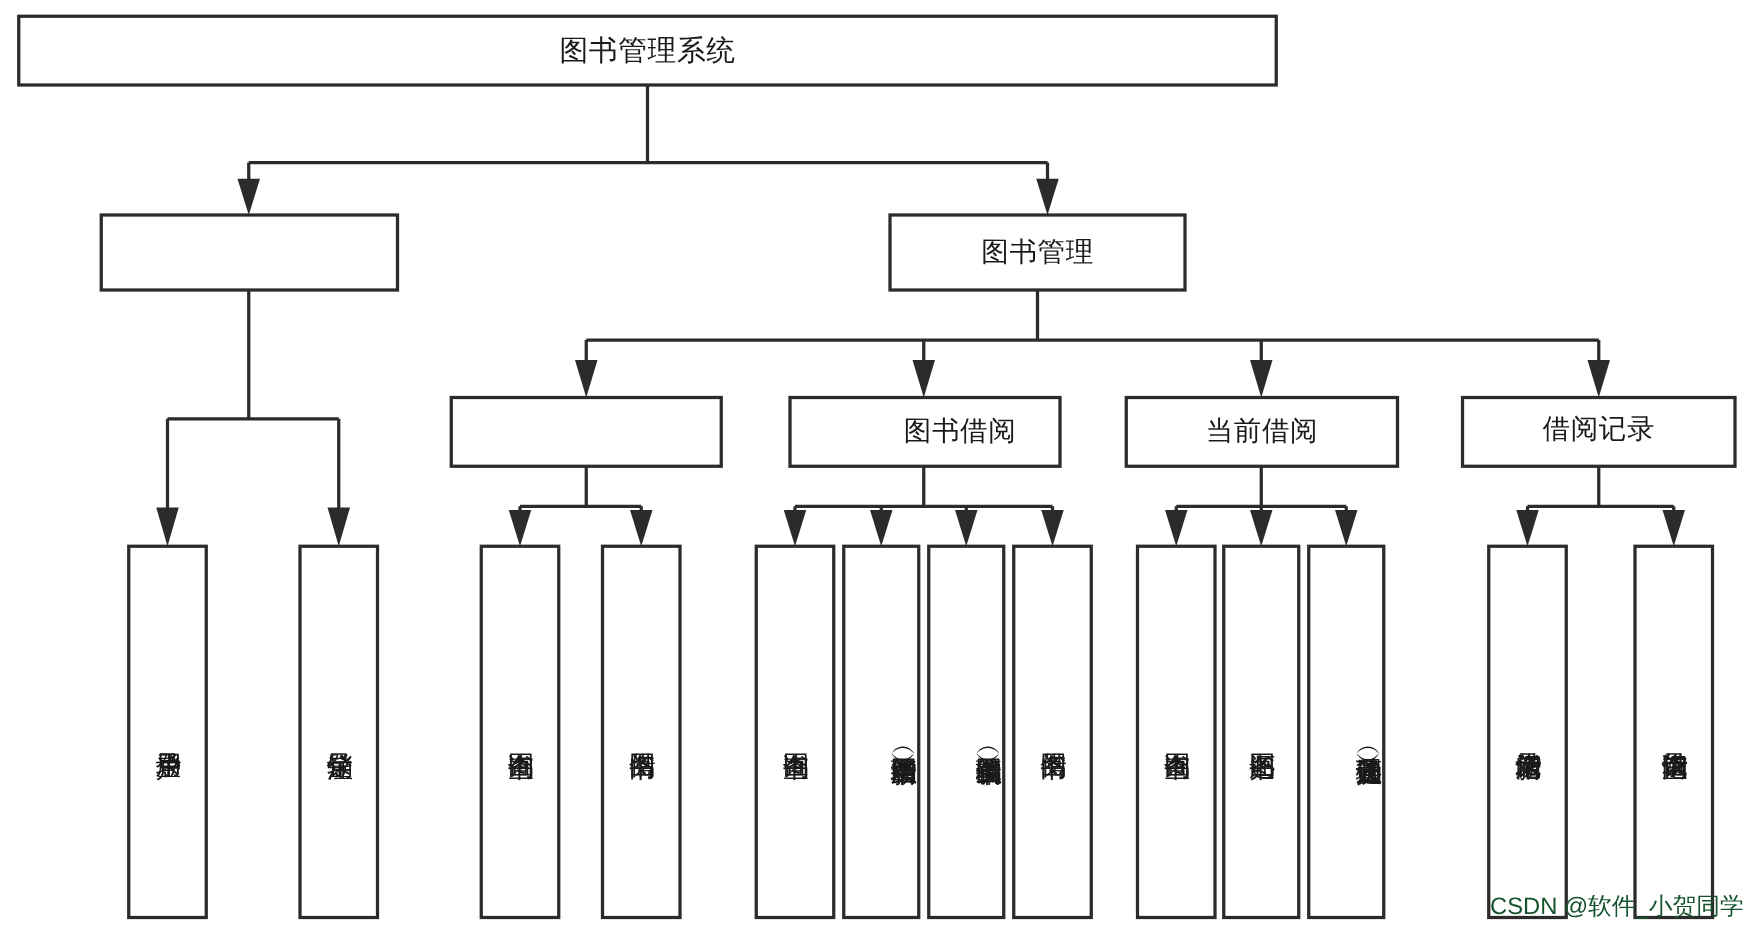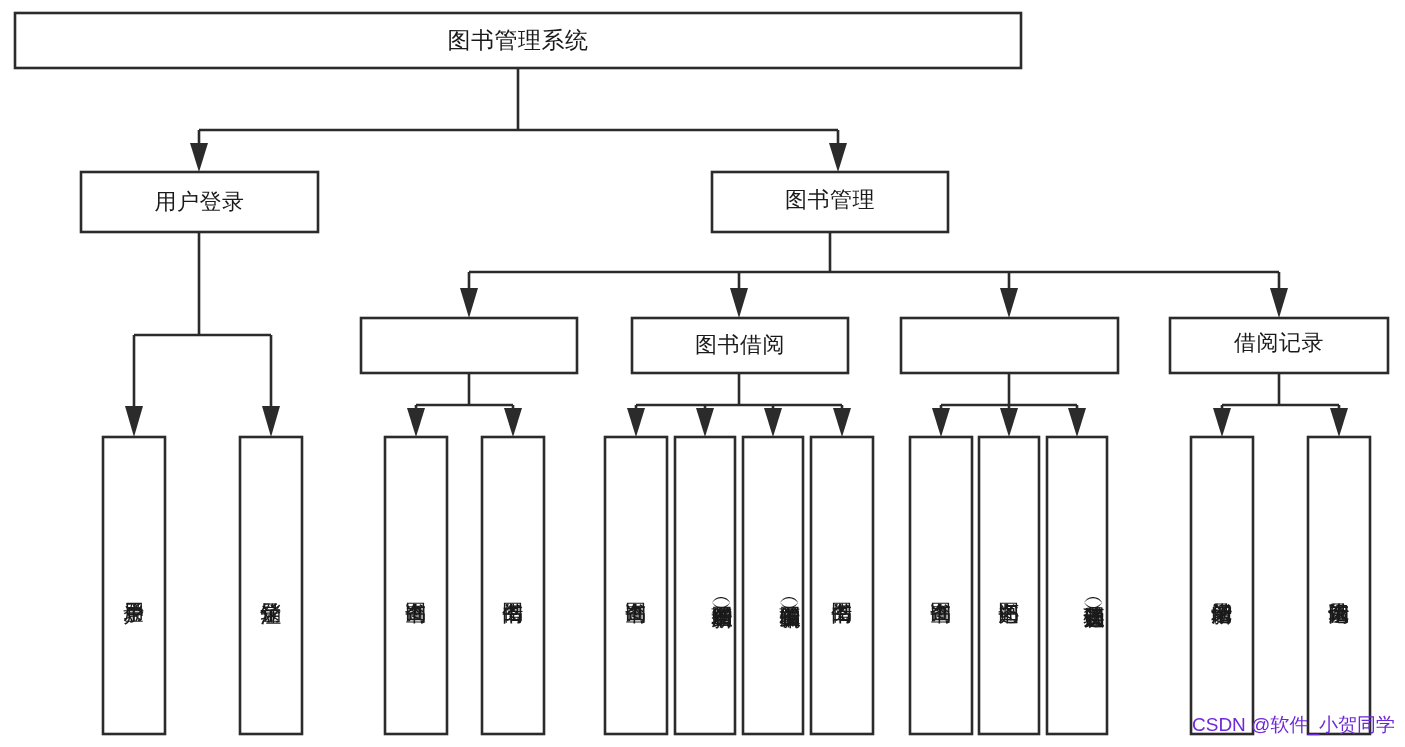--- a/index.html
+++ b/index.html
@@ -65,21 +65,21 @@
     font-size: 21px;
     line-height: 1.22;
     writing-mode: vertical-rl;
     text-orientation: upright;
     white-space: nowrap;
     pointer-events: none;
     font-family: "Liberation Sans", "DejaVu Sans", sans-serif;
   }
   .watermark {
     position: absolute;
-    color: #6d28d9;
+    color: #14532d;
     font-size: 19px;
     white-space: nowrap;
     font-family: "Liberation Sans", "DejaVu Sans", sans-serif;
   }
 </style>
 </head>
 <body>
 
 <div id="diagram-root">
 
@@ -183,24 +183,24 @@
     <rect class="node-box" x="979" y="437" width="60" height="297"></rect>
     <rect class="node-box" x="1047" y="437" width="60" height="297"></rect>
 
     <rect class="node-box" x="1191" y="437" width="62" height="297"></rect>
     <rect class="node-box" x="1308" y="437" width="62" height="297"></rect>
 
   </svg>
 
   <div class="node-label-h" style="left:15px; top:13px; width:1006px; height:55px; font-size:23px;">图书管理系统</div>
 
-  <div class="node-label-h" style="left:81px; top:172px; width:237px; height:60px;">用户登录</div>
-  <div class="node-label-h" style="left:712px; top:172px; width:236px; height:60px;font-family:Liberation Mono, monospace;">图书管理</div>
-
-  <div class="node-label-h" style="left:632px; top:318px; width:216px; height:55px;">图书借阅</div>
+  <div class="node-label-h" style="left:712px; top:172px; width:236px; height:60px;">图书管理</div>
+
+  <div class="node-label-h" style="left:632px; top:318px; width:216px; height:55px;padding-left:28px;">图书借阅</div>
+  <div class="node-label-h" style="left:901px; top:318px; width:217px; height:55px;">当前借阅</div>
   <div class="node-label-h" style="left:1170px; top:318px; width:218px; height:51px;">借阅记录</div>
 
   <div class="node-label-v" style="left:103px; top:437px; width:62px; height:297px;">用户登录</div>
   <div class="node-label-v" style="left:240px; top:437px; width:62px; height:297px;">注销登录</div>
 
   <div class="node-label-v" style="left:385px; top:437px; width:62px; height:297px;">查询图书</div>
   <div class="node-label-v" style="left:482px; top:437px; width:62px; height:297px;">借阅图书</div>
 
   <div class="node-label-v" style="left:605px; top:437px; width:62px; height:297px;">查询图书</div>
   <div class="node-label-v" style="left:675px; top:437px; width:60px; height:297px; align-items:flex-start; padding-top:8px; box-sizing:border-box;">新增图书（管理员）</div>

